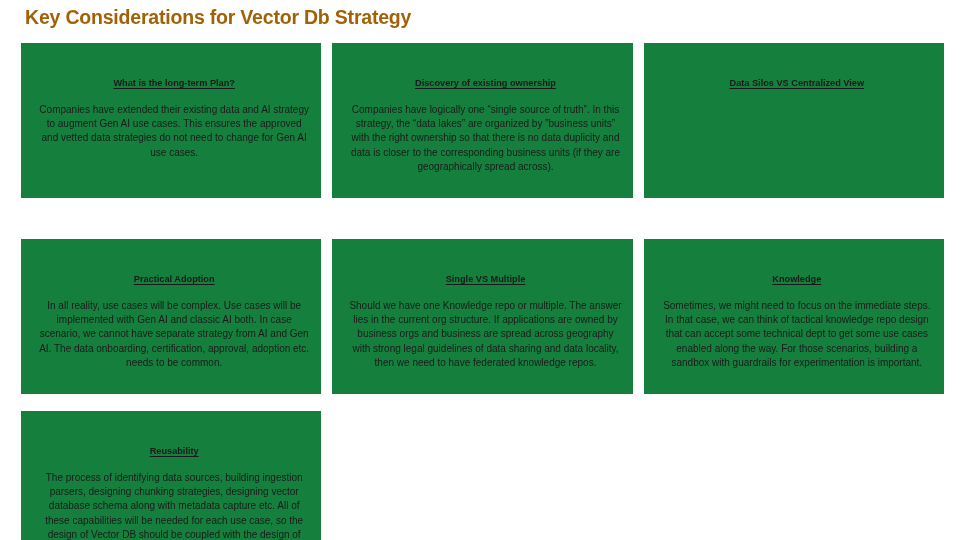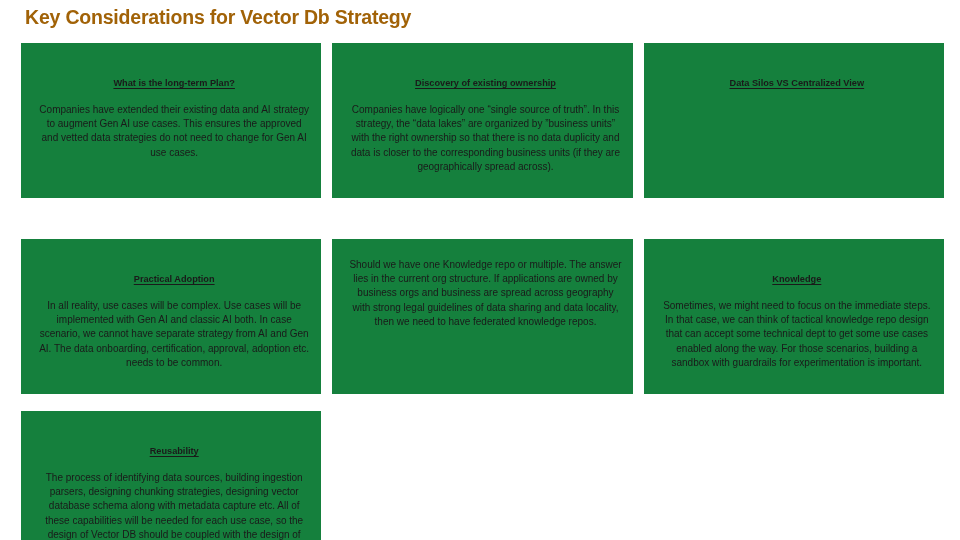--- a/index.html
+++ b/index.html
@@ -118,20 +118,21 @@
     </div>
 
     <div class="row row-2">
 
       <div class="card">
         <div class="card-heading">Practical Adoption</div>
         <div class="card-body">In all reality, use cases will be complex. Use cases will be implemented with Gen AI and classic AI both. In case scenario, we cannot have separate strategy from AI and Gen AI. The data onboarding, certification, approval, adoption etc. needs to be common.</div>
       </div>
 
       <div class="card">
+        <div class="card-heading">Single VS Multiple</div>
         <div class="card-body">Should we have one Knowledge repo or multiple. The answer lies in the current org structure.  If applications are owned by business orgs and business are spread across geography with strong legal guidelines of data sharing and data locality, then we need to have federated knowledge repos.</div>
       </div>
 
       <div class="card">
         <div class="card-heading">Knowledge</div>
         <div class="card-body">Sometimes, we might need to focus on the immediate steps. In that case, we can think of tactical knowledge repo design that can accept some technical dept to get some use cases enabled along the way. For those scenarios, building a sandbox with guardrails for experimentation is important.</div>
       </div>
 
     </div>
 

